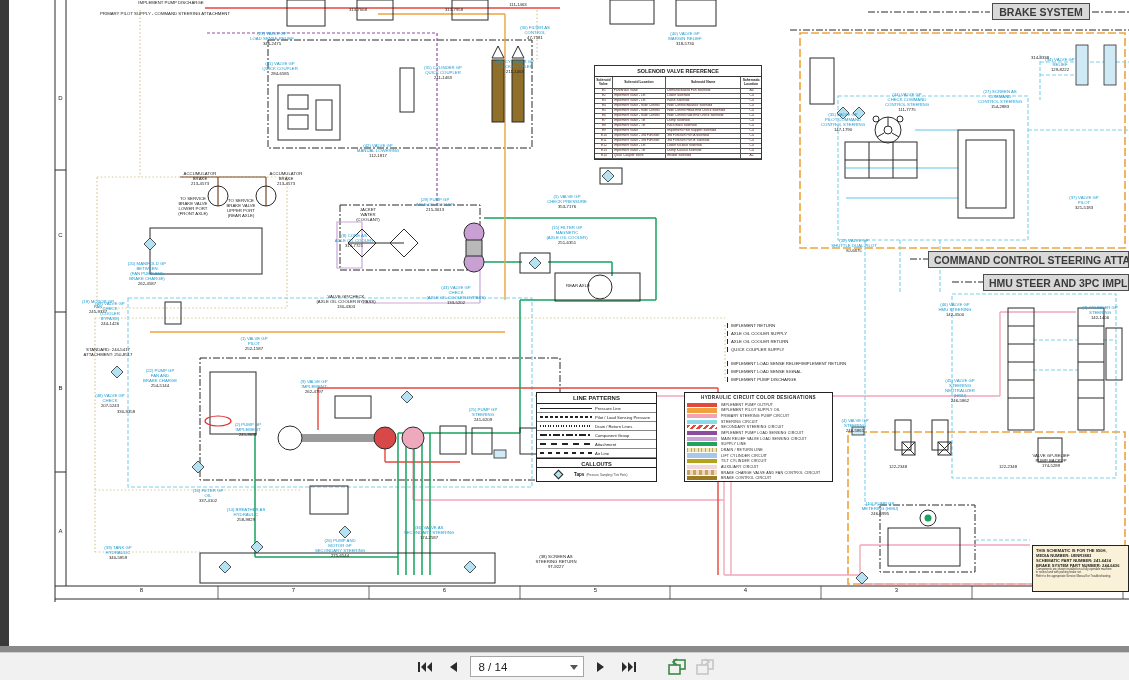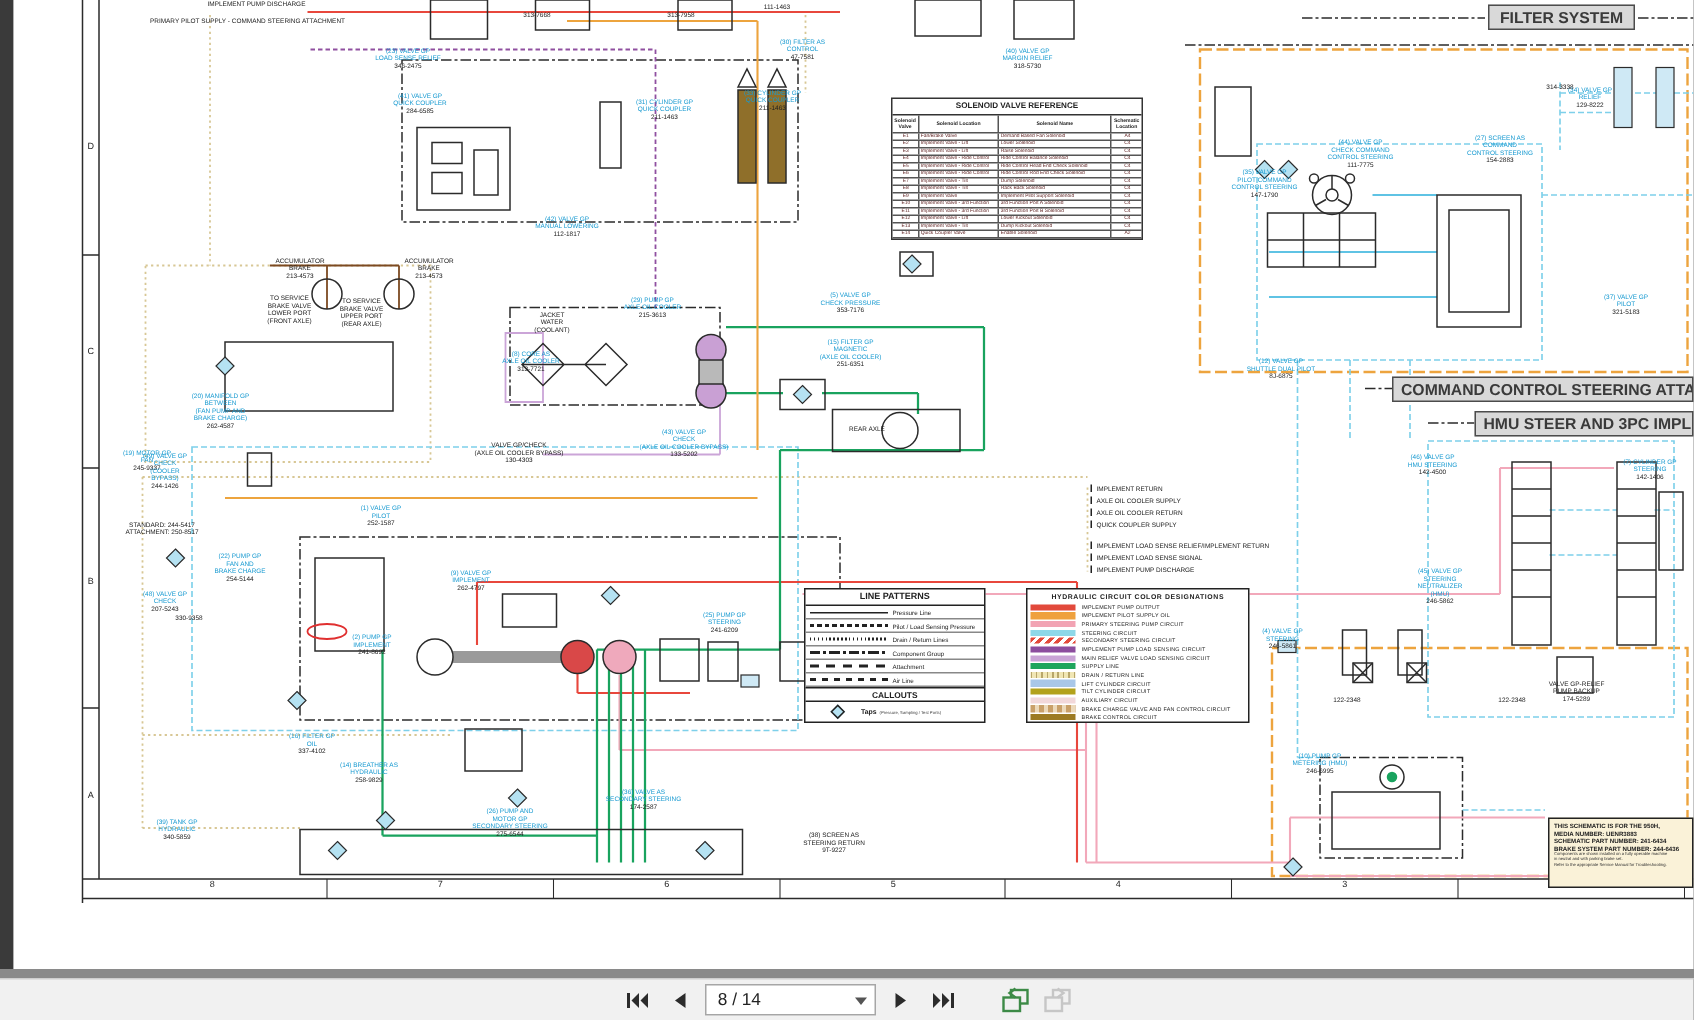--- a/index.html
+++ b/index.html
@@ -239,21 +239,21 @@
         <path d="M535,257 l6,6 -6,6 -6,-6 Z"></path>
       <path d="M225,561 l6,6 -6,6 -6,-6 Z"></path>
         <path d="M470,561 l6,6 -6,6 -6,-6 Z"></path>
       <path d="M843,107 l6,6 -6,6 -6,-6 Z"></path>
         <path d="M859,107 l6,6 -6,6 -6,-6 Z"></path>
       <path d="M345,526 l6,6 -6,6 -6,-6 Z"></path>
     </g>
     <ellipse cx="218" cy="421" rx="13" ry="5" fill="none" stroke="#e03030" stroke-width="1.2"></ellipse>
   </svg>
 
-  <div class="title-box" style="left:992px;top:3px;width:98px;height:17px;">FILTER SYSTEM</div>
+  <div class="title-box" style="left:992px;top:3px;width:98px;height:17px;">BRAKE SYSTEM</div>
   <div class="title-box" style="left:928px;top:251px;width:201px;height:17px;justify-content:flex-start;padding-left:5px;">COMMAND CONTROL STEERING ATTACHMENT</div>
   <div class="title-box" style="left:983px;top:274px;width:146px;height:17px;justify-content:flex-start;padding-left:5px;">HMU STEER AND 3PC IMPLEMENT VALVE</div>
 
   <div class="gcol" style="left: 66px;">8</div>
     <div class="gcol" style="left: 218px;">7</div>
     <div class="gcol" style="left: 369px;">6</div>
     <div class="gcol" style="left: 520px;">5</div>
     <div class="gcol" style="left: 670px;">4</div>
     <div class="gcol" style="left: 821px;">3</div>
     <div class="gcol" style="left: 972px;">2</div>

